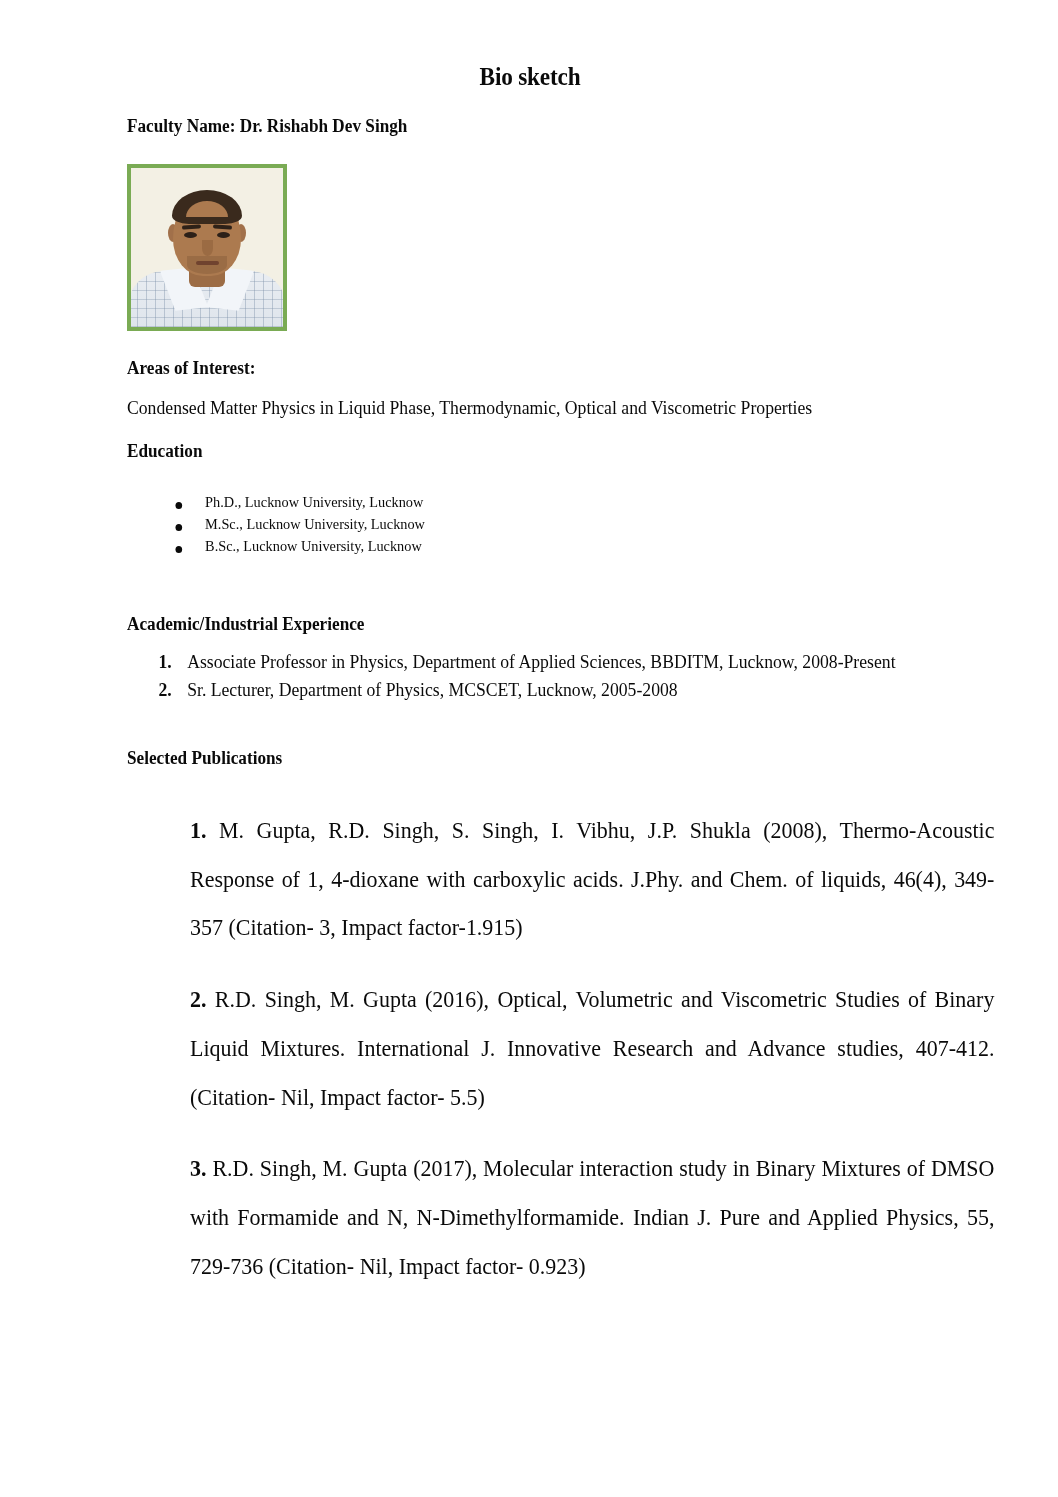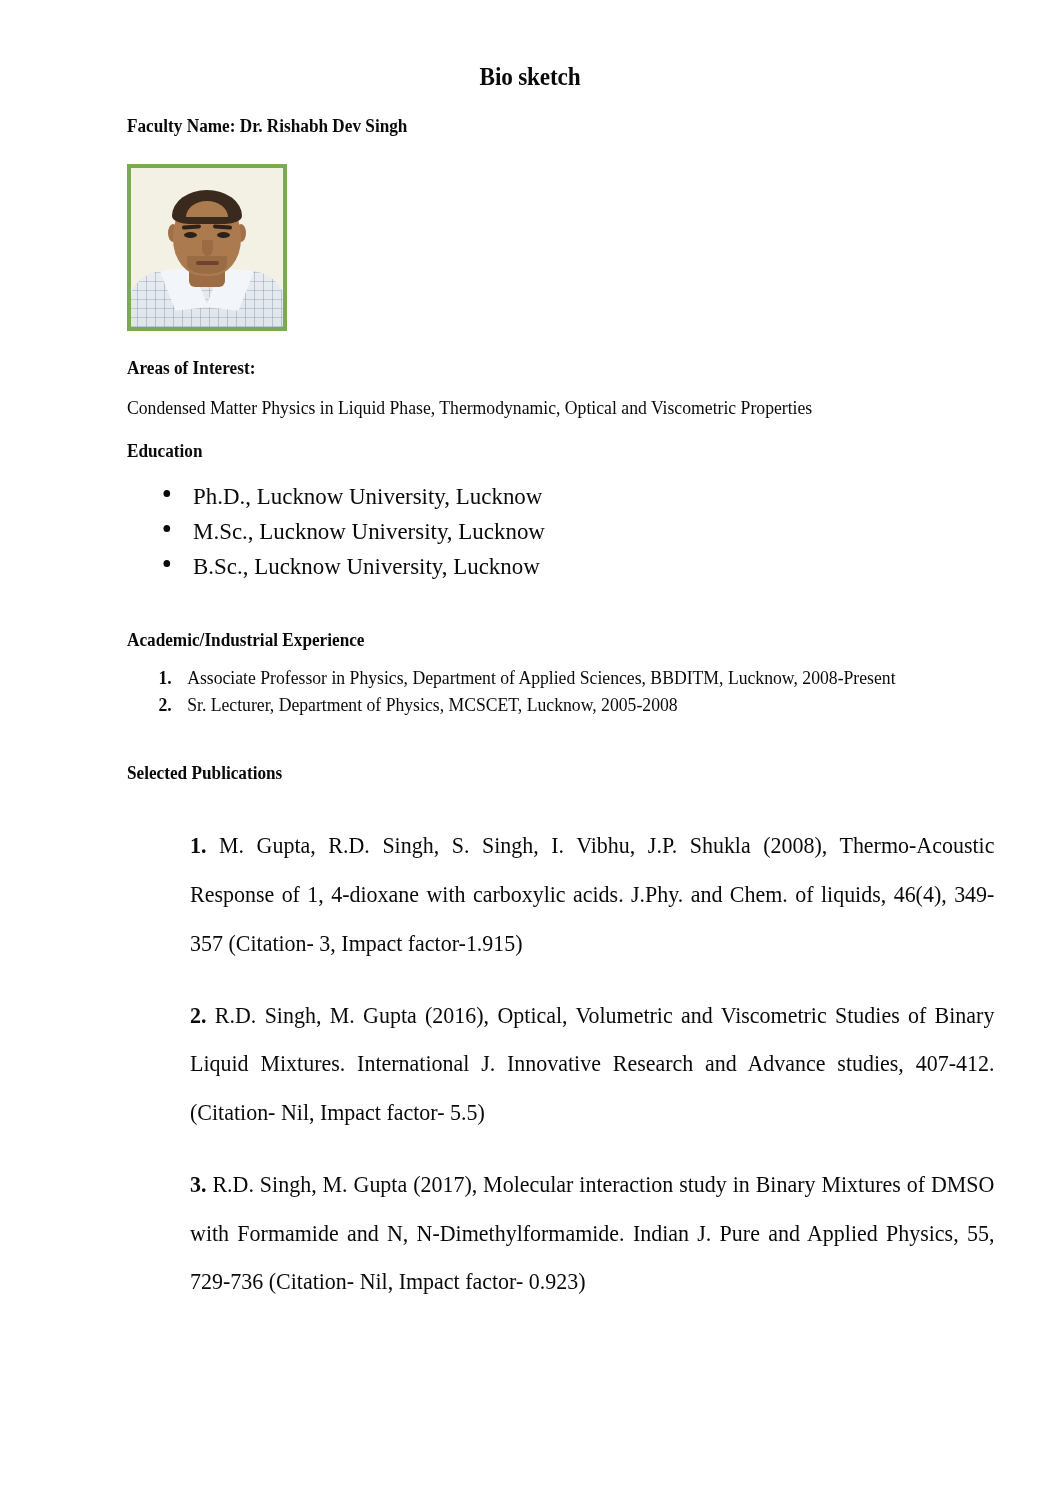--- a/index.html
+++ b/index.html
@@ -223,24 +223,24 @@
     margin: 0;
     padding-top: 15px;
     line-height: 1.45;
     transform: scaleX(0.955);
     transform-origin: left;
     width: 104.5%;
   }
 
   
   ul.edu-list {
-    margin: 4px;
+    margin: 16px;
     padding: 12px 0 0 0;
     list-style: none;
-    font-size: 24px;
+    font-size: 15px;
   }
   ul.edu-list li {
     position: relative;
     padding-left: 65px;
     line-height: 1.47;
     transform: scaleX(0.955);
     transform-origin: left;
   }
   ul.edu-list li .dot {
     position: absolute;

